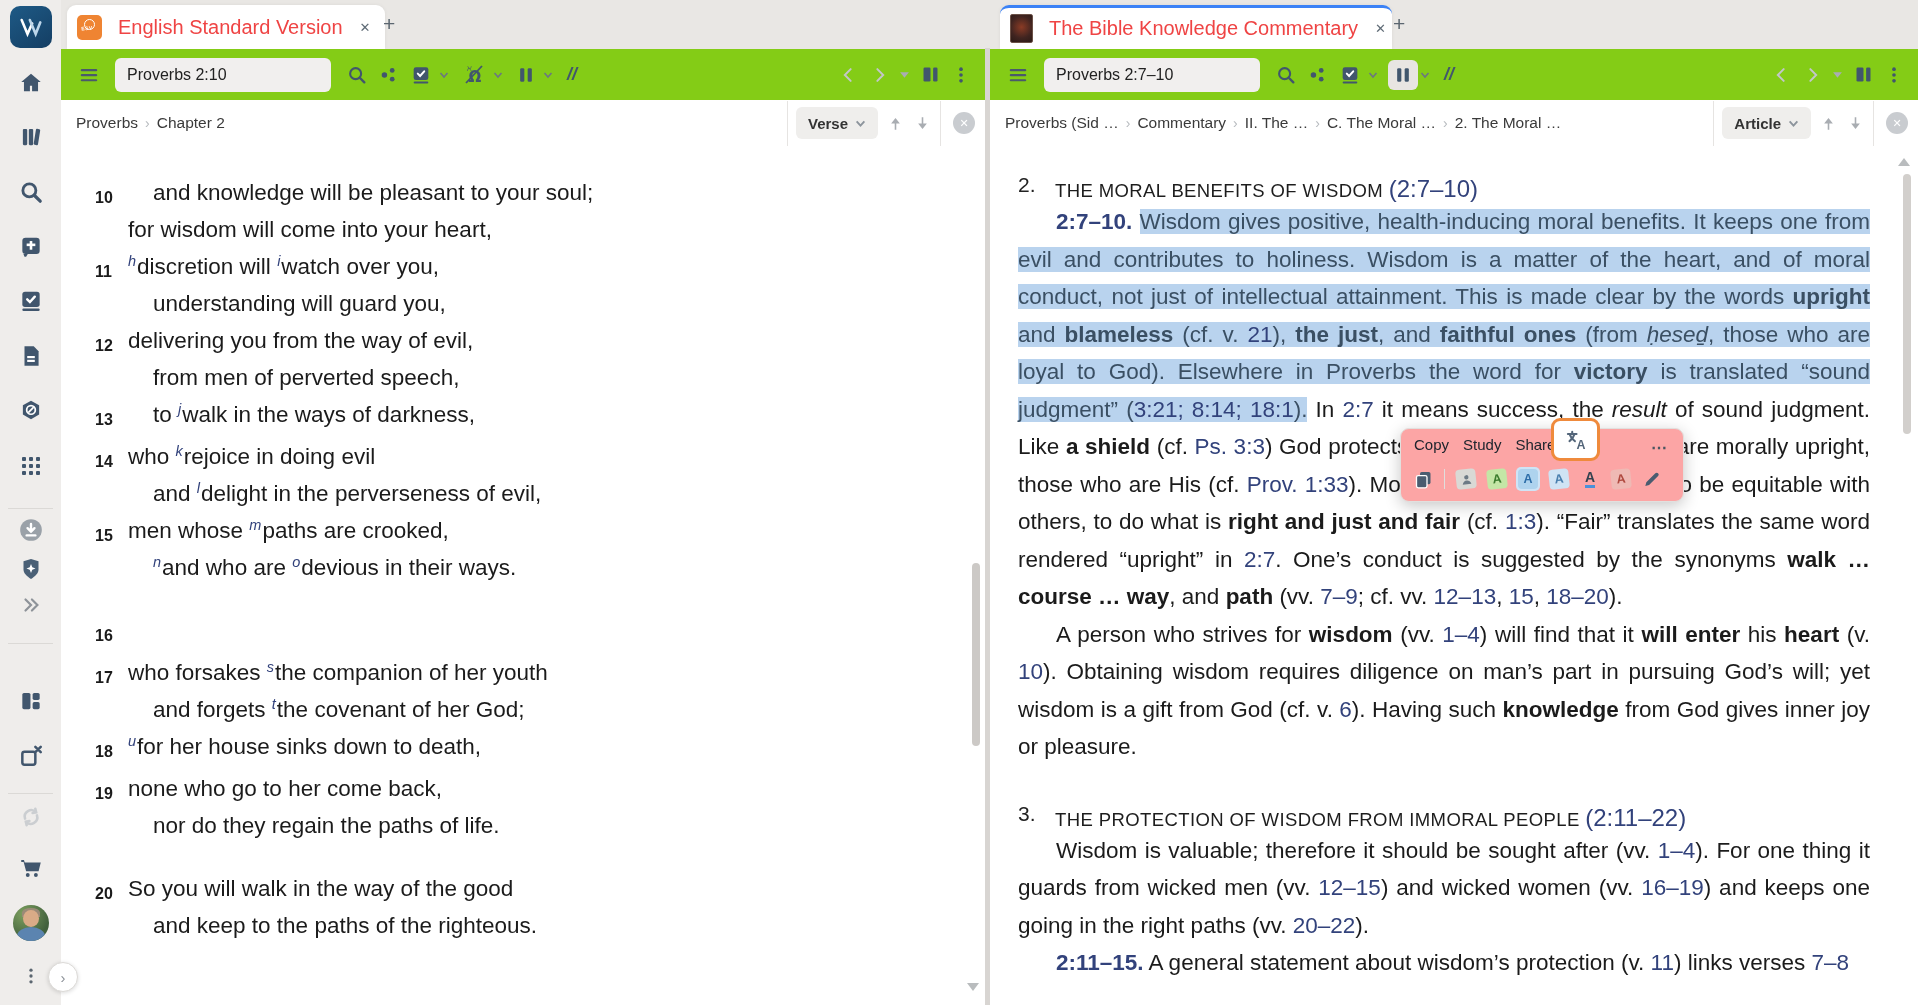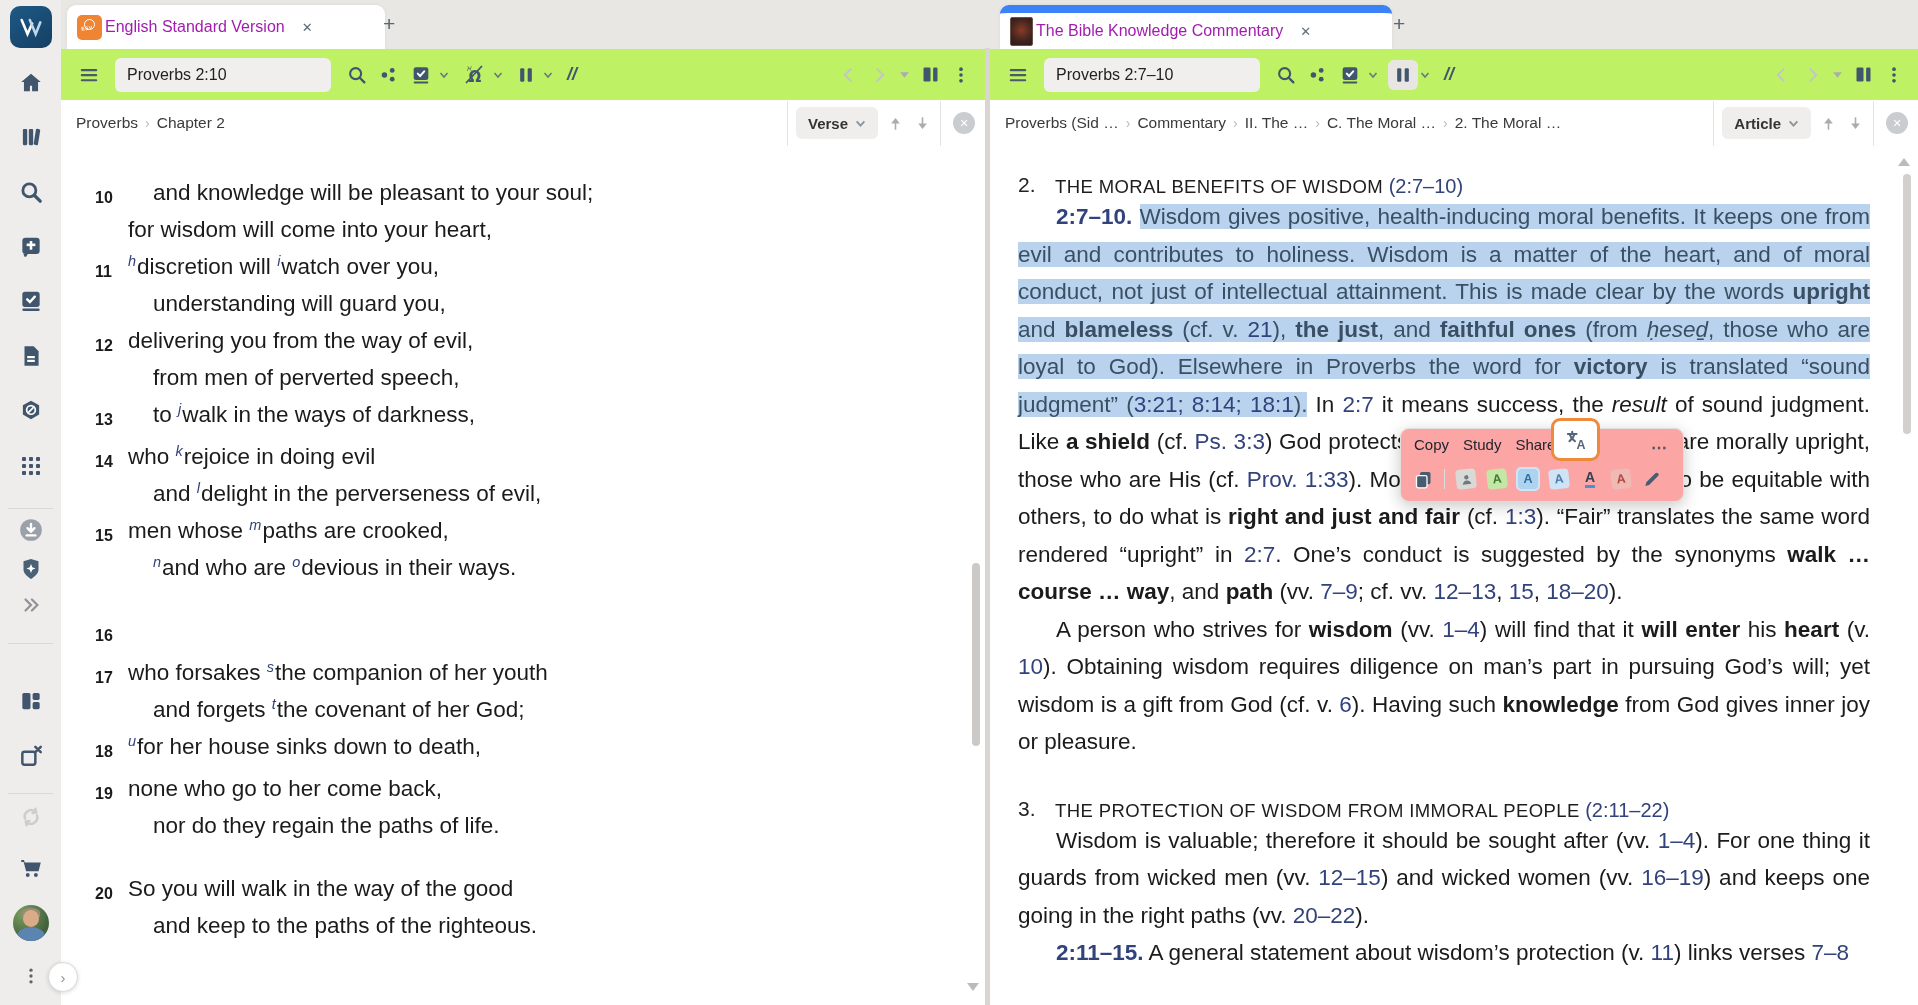--- a/index.html
+++ b/index.html
@@ -19,30 +19,30 @@
   .avatar .hair{position:absolute;left:9px;top:3px;width:18px;height:9px;border-radius:50% 50% 0 0;background:#9a8a77}
   .avatar .shirt{position:absolute;left:4px;top:22px;width:28px;height:18px;border-radius:50% 50% 0 0;background:#5b84b0}
   
   .panel{position:absolute;top:0;bottom:0}
   #panel-left{left:61px;width:924px}
   #panel-right{left:990px;width:928px}
   #panel-divider{position:absolute;left:985px;top:48px;bottom:0;width:5px;background:#d8d5d2;z-index:4}
   .tabstrip{position:absolute;left:0;right:0;top:0;height:49px;background:#e9e7e4}
   .tab{position:absolute;top:5px;bottom:0;background:#fff;border-radius:9px 9px 0 0;display:flex;align-items:center;
        padding:0 12px 0 10px;box-shadow:0 0 4px rgba(0,0,0,.06);cursor:pointer}
-  .tab.focused{border-top:8px solid #3b82f6;padding-top:0}
-  .tab-title{font-size:16px;color:#a21caf;margin:0 14px 0 3px;white-space:nowrap}
+  .tab.focused{border-top:3px solid #3b82f6;padding-top:0}
+  .tab-title{font-size:20px;color:#ef4444;margin:0 14px 0 16px;white-space:nowrap}
   .tab-close{font-size:13px;color:#5f6b76;padding:3px;cursor:pointer}
   .newtab{position:absolute;top:14px;font-size:21px;line-height:20px;color:#5b6670;cursor:pointer}
   .fav-esv{width:25px;height:25px;border-radius:5px;background:#ef8432;position:relative;flex:none}
   .fav-esv .ring{position:absolute;left:7px;top:4px;width:9px;height:9px;border:1.8px solid #fff;border-radius:50%}
   .fav-esv .tag{position:absolute;left:0;right:0;bottom:2px;text-align:center;font-size:5px;color:#fff;font-weight:bold;letter-spacing:.5px}
   .fav-bkc{width:21px;height:27px;border-radius:2px;flex:none;border:1px solid #6b5147;
            background:radial-gradient(circle at 50% 45%,#8a3b25 0%,#402420 60%,#2b1a16 100%)}
-  .toolbar{position:absolute;left:0;right:0;top:49px;height:51px;background:#bef264;display:flex;align-items:center;border-bottom:1px solid #ebe9e7}
+  .toolbar{position:absolute;left:0;right:0;top:49px;height:51px;background:#84cc16;display:flex;align-items:center;border-bottom:1px solid #ebe9e7}
   .tb-btn{display:flex;align-items:center;justify-content:center;padding:5px;border-radius:6px;cursor:pointer;flex:none}
   .tb-btn.active{background:#e8e5e2}
   .chev{width:10px;height:10px;flex:none;margin-left:2px;cursor:pointer}
   .refbox{width:192px;height:34px;background:#f1efee;border-radius:6px;display:flex;align-items:center;
           padding:0 12px;font-size:16px;color:#222;margin:0 10px;flex:none;cursor:text}
   .slashes{font-size:18px;font-weight:bold;font-style:italic;color:#41566d;padding:0 4px;cursor:pointer}
   .tb-right{margin-left:auto;display:flex;align-items:center;gap:10px;padding-right:14px}
   .locator{position:absolute;left:0;right:0;top:100px;height:46px;background:#fff;border-bottom:1px solid #e3e1df;
            display:flex;align-items:center;font-size:15.5px;color:#3a3a3a}
   .crumb{display:flex;align-items:center;gap:7px;padding-left:15px;white-space:nowrap;overflow:hidden}
@@ -61,21 +61,21 @@
   .vnum{width:33px;flex:none;font-weight:bold;font-size:16px;padding-top:5px}
   .vbody{display:block}
   .vl{display:block}
   .vl.i1{padding-left:25px}
   sup.fn{color:#32427b;font-style:italic;font-size:14.5px;line-height:0;margin-right:1px;cursor:pointer}
   
   #blocks{padding:13px 48px 0 28px}
   .hblock{display:flex;margin-top:14px}
   .hnum{width:37px;flex:none;font-size:21px;color:#222}
   .htitle{font-size:18.5px;letter-spacing:.4px;color:#1d1d1d;padding-top:2px}
-  .htitle .lnk{font-size:20px;letter-spacing:0}
+  .htitle .lnk{font-size:24px;letter-spacing:0}
   .pblock{font-size:22.5px;line-height:37.5px;text-align:justify;text-indent:38px;color:#1b1b1b}
   .pblock.after-h{margin-top:15px}
   .lnk{color:#32427b;cursor:pointer}
   .lead{color:#32427b;font-weight:bold;cursor:pointer}
   .sel{background:#b9d3ee;color:#3a4f63}
   
   #popup{position:absolute;left:1400px;top:428px;width:282px;height:72px;background:#fca5a5;border:1px solid #e2e0de;
          border-radius:9px;box-shadow:0 4px 16px rgba(0,0,0,.22);z-index:20}
   .pm-row1{display:flex;align-items:center;gap:14px;padding:7px 0 0 13px;font-size:15px;color:#20252e;font-weight:500}
   .pm-item{cursor:pointer}

